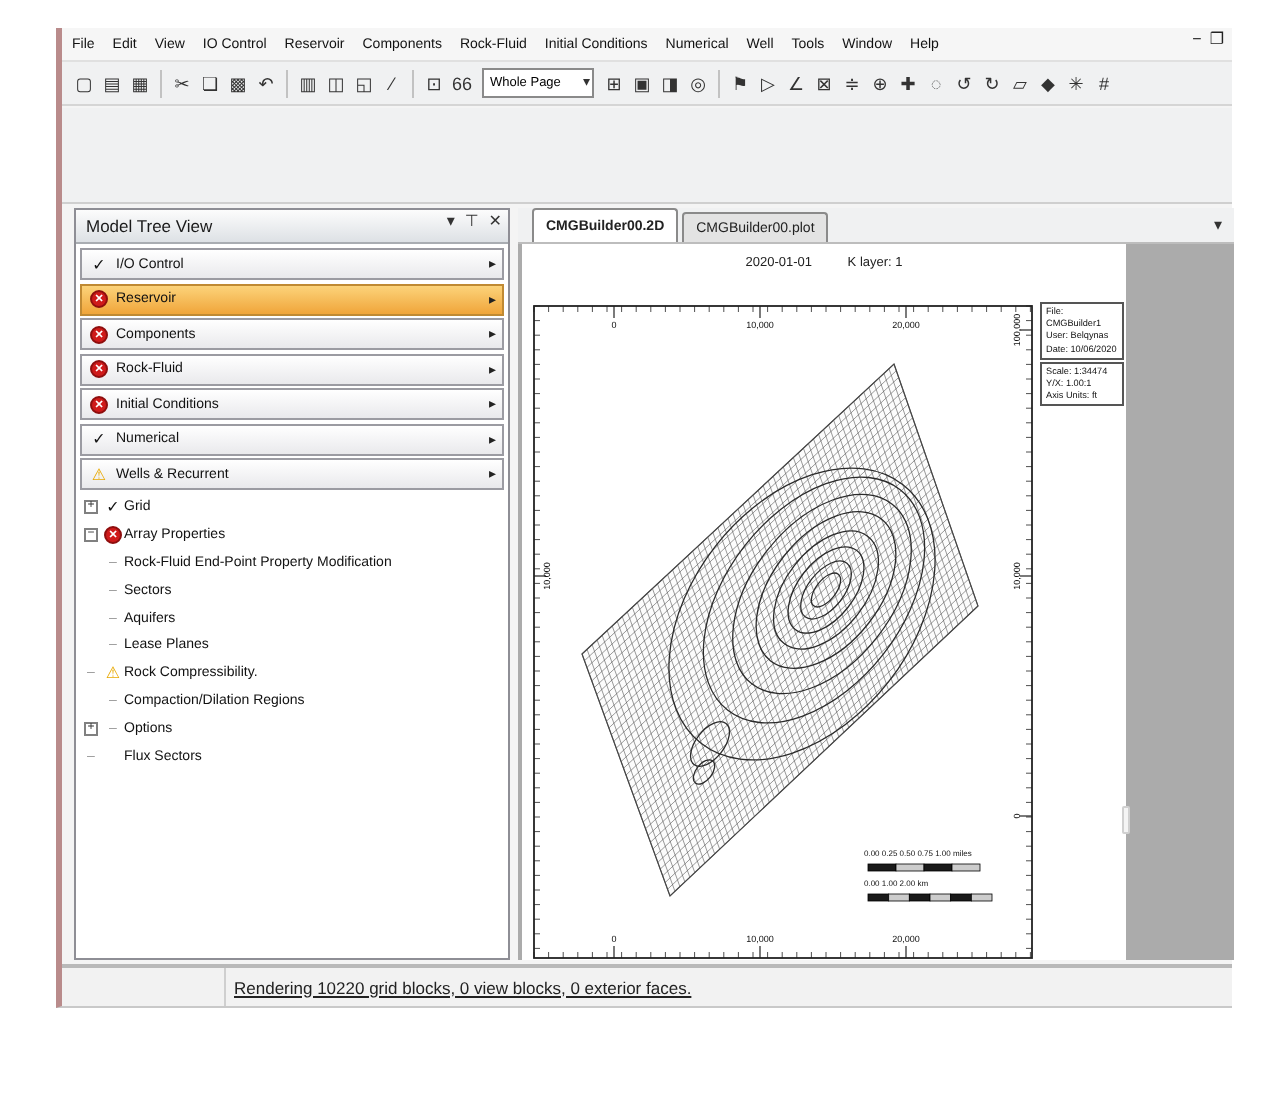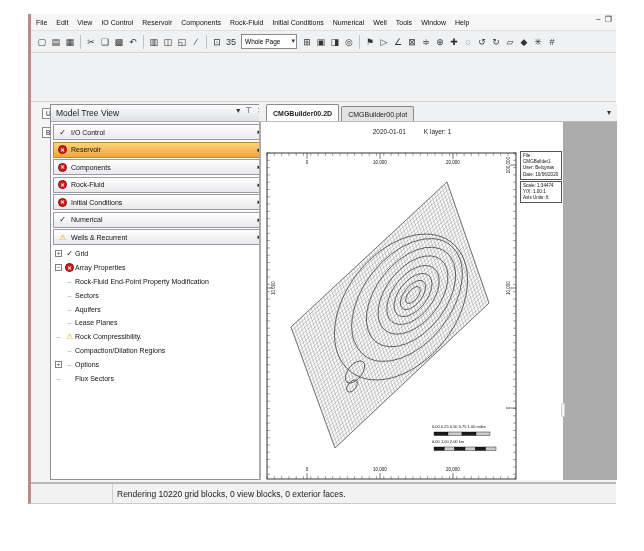--- a/index.html
+++ b/index.html
@@ -35,21 +35,21 @@
   .combo::after { content:"▾"; position:absolute; right:1px; top:1px; font-size:7px; color:#444; }
   .slider { position:absolute; left:64px; top:56px; width:66px; height:8px; }
   .slider .track { position:absolute; left:0; top:3px; width:100%; height:2px; background:#d9d9d9; border:1px solid #b5b5b5; }
   .slider .thumb { position:absolute; left:0; top:0; width:4px; height:8px; background:#e8e8e8; border:1px solid #777; }
   .planelbl { position:absolute; left:136px; top:55px; font-size:6.5px; color:#111; white-space:nowrap; }
   .cbtn { position:absolute; top:57px; height:25px; background:#fdfdfd; border:1px solid #909090;
           font-size:6px; line-height:1.25; text-align:center; display:flex; align-items:center; justify-content:center;
           padding:1px 2px; color:#111; }
 
   
-  .panel { position:absolute; left:19px; top:90px; width:218px; height:376px; background:#fff;
+  .panel { position:absolute; left:6px; top:90px; width:218px; height:376px; background:#fff;
            border:1px solid #8e8e95; }
   .phead { position:absolute; left:0; top:0; width:100%; height:17px;
            background:linear-gradient(#fcfcfc,#dde1e5); border-bottom:1px solid #a9adb2;
            font-size:8.5px; color:#1a1a1a; display:flex; align-items:center; padding-left:5px; }
   .phead .picons { position:absolute; right:3px; top:1px; display:flex; gap:5px; font-size:8px; color:#333; }
   .sections { position:absolute; left:1px; top:19px; width:214px; }
   .sec { position:relative; height:16px; margin:0 1px 1.5px 1px; border:1px solid #9b9ba2;
          background:linear-gradient(#ffffff,#e9e9ec); display:flex; align-items:center; gap:4px;
          padding-left:4px; font-size:7px; color:#111; }
   .sec.selected { background:linear-gradient(#fcd37a,#f0a53a); border-color:#c08a33; }
@@ -83,21 +83,21 @@
   .datehead { position:absolute; left:0; top:6px; width:100%; text-align:center; font-size:6.5px; color:#222; }
   .datehead span { margin:0 8px; }
   #plot { position:absolute; left:0; top:0; width:302px; height:358px; }
   .infobox { position:absolute; left:259px; top:29px; width:42px; font-size:4.6px; line-height:1.35; color:#111; }
   .infobox .cell { border:1px solid #555; background:#fff; padding:1px 2px; margin-bottom:1px; }
 
   
   .statusbar { position:absolute; left:0px; top:468px; width:100%; height:21px; background:#f2f2f2;
                border-top:2px solid #b9b9b9; display:flex; align-items:center; font-size:8.5px; color:#222; }
   .statusbar .cell1 { width:82px; height:100%; border-right:1px solid #cfcfcf; }
-  .statusbar .msg { padding-left:4px; white-space:nowrap; }
+  .statusbar .msg { padding-left:4px; white-space:nowrap;text-decoration:underline; }
 
   
   .caption { position:absolute; left:0; top:517px; width:644px; text-align:center;
              font-family:"Liberation Serif",serif; font-size:15px; color:#101010; }
 </style>
 </head>
 <body>
 
 <div class="stage">
   <div class="app">
@@ -133,21 +133,21 @@
         <span class="tbtn">❏</span>
         <span class="tbtn">▩</span>
         <span class="tbtn">↶</span>
         <span class="tsep"></span>
         <span class="tbtn">▥</span>
         <span class="tbtn">◫</span>
         <span class="tbtn">◱</span>
         <span class="tbtn">∕</span>
         <span class="tsep"></span>
         <span class="tbtn">⊡</span>
-        <span class="tbtn">35</span>
+        <span class="tbtn">66</span>
         <span class="tcombo">
           <span>Whole Page</span>
         </span>
         <span class="tbtn">⊞</span>
         <span class="tbtn">▣</span>
         <span class="tbtn">◨</span>
         <span class="tbtn">◎</span>
         <span class="tsep"></span>
         <span class="tbtn">⚑</span>
         <span class="tbtn">▷</span>

